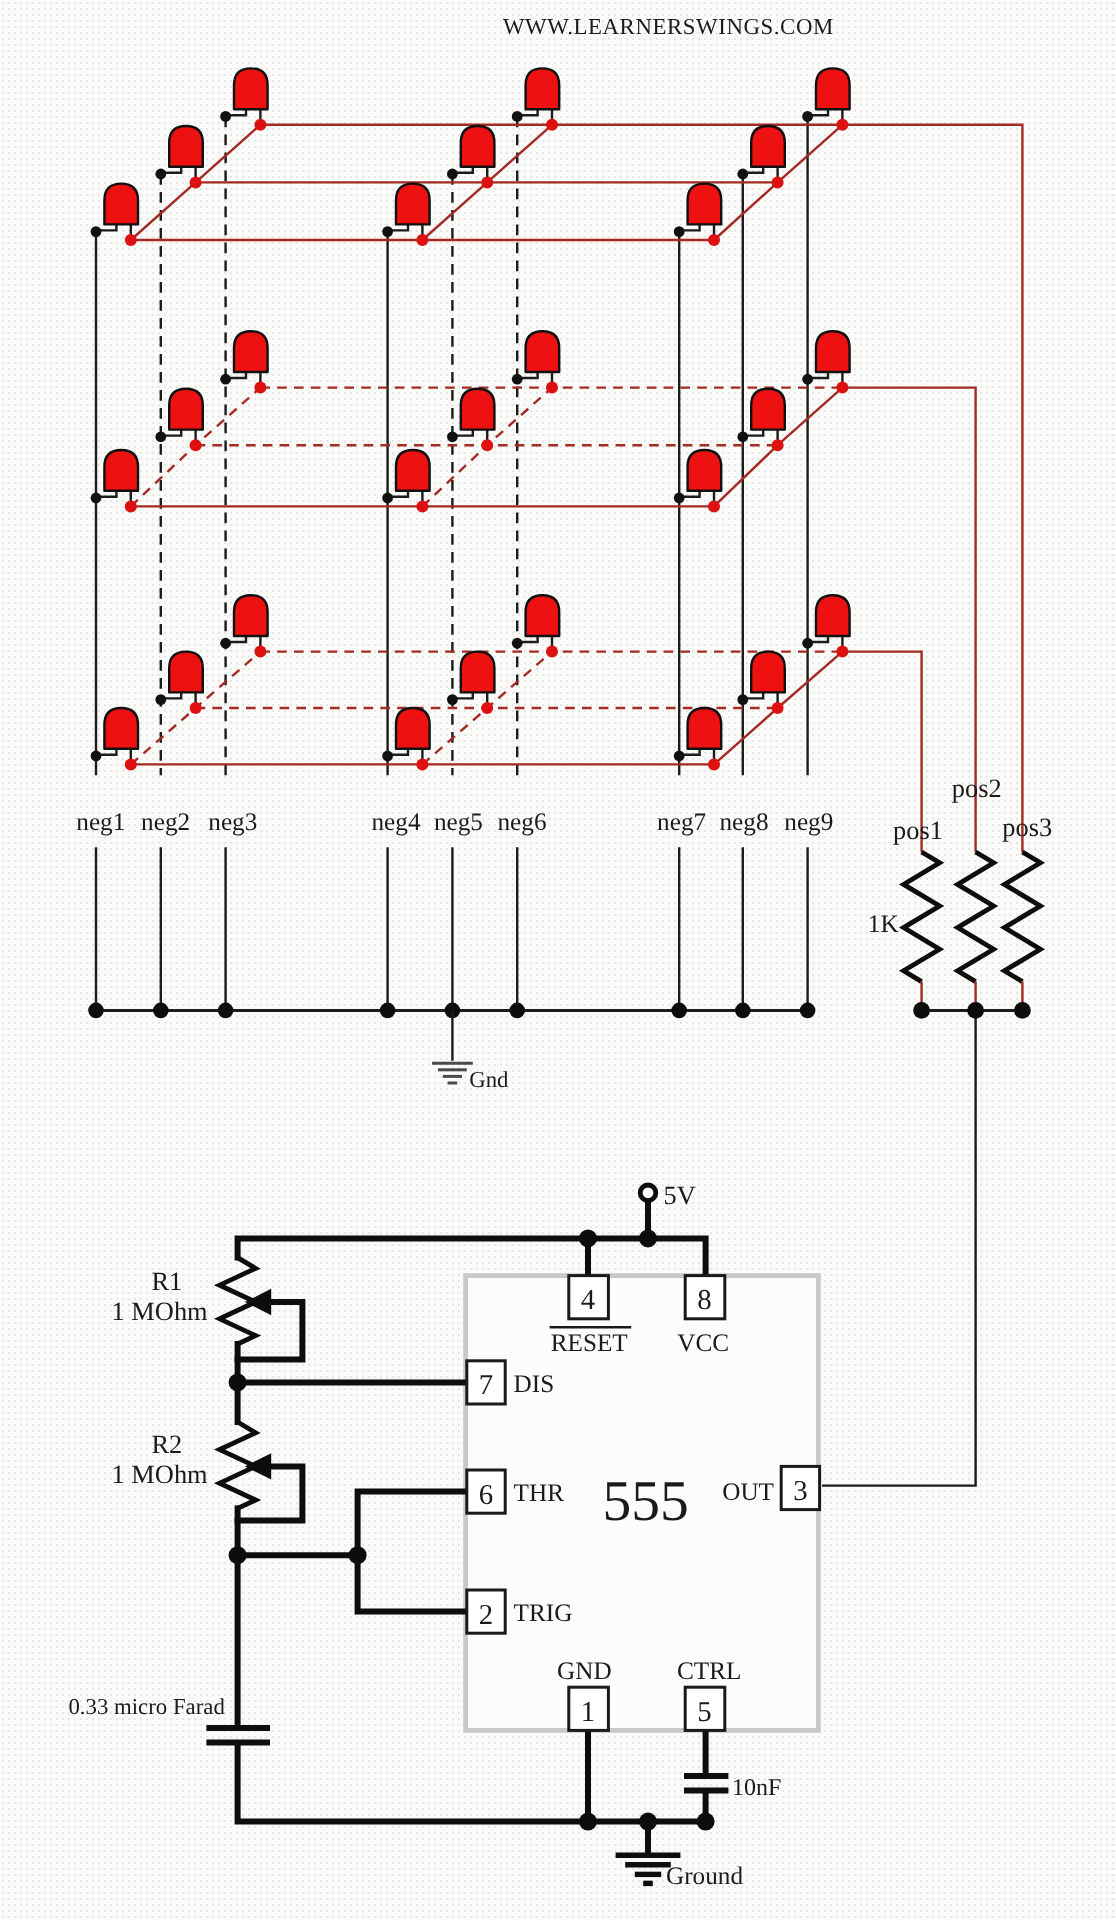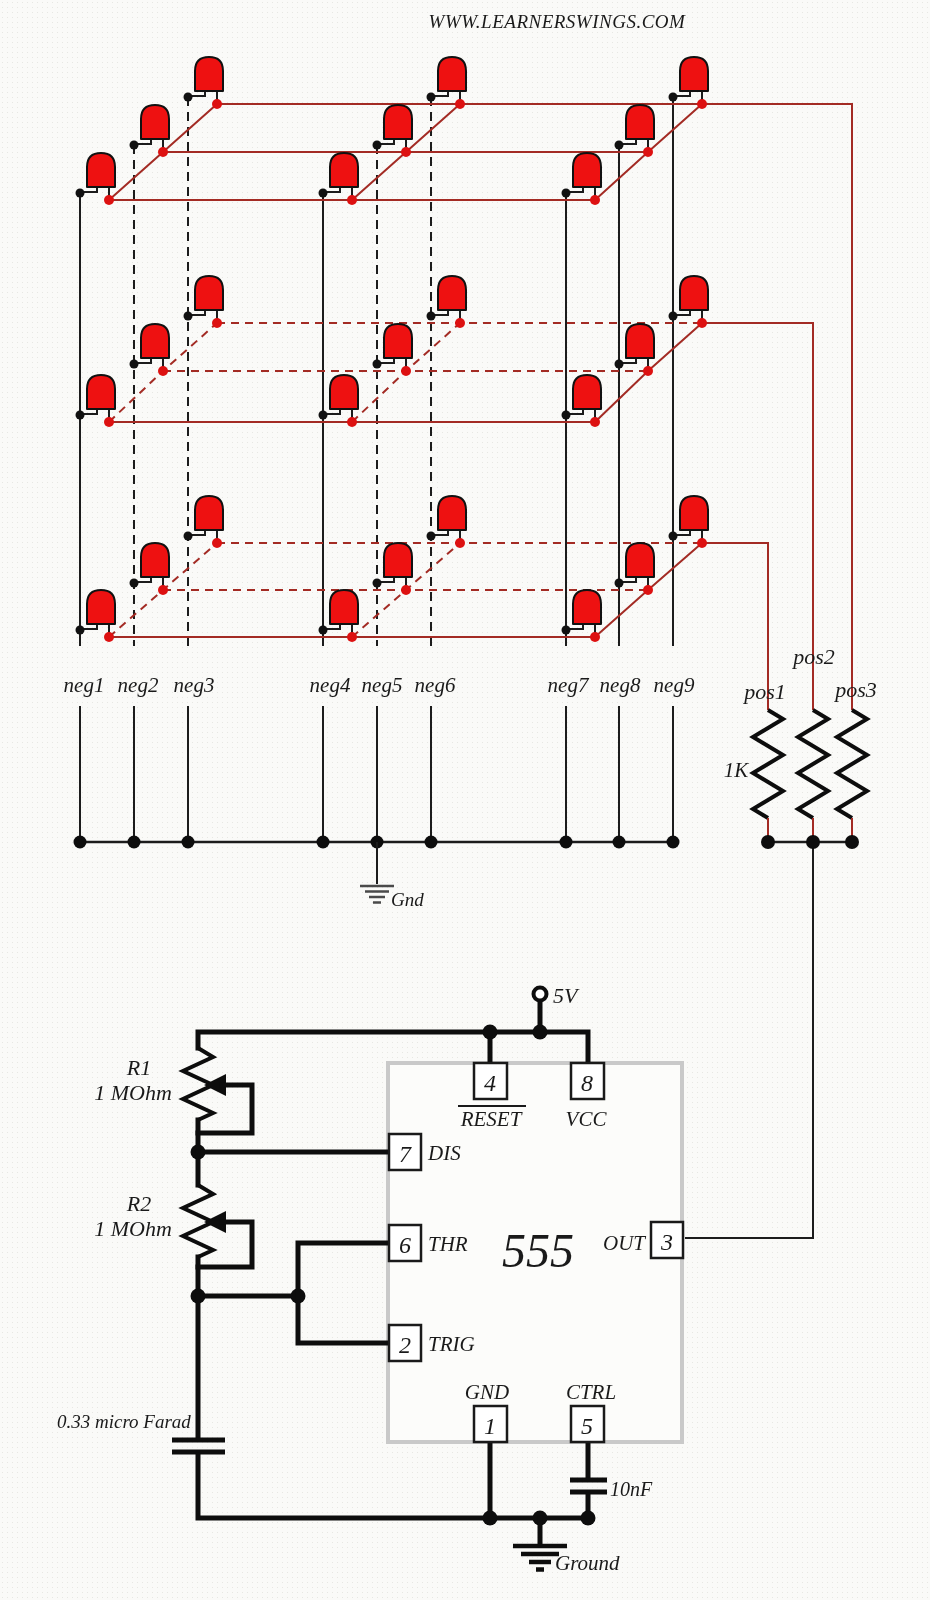--- a/index.html
+++ b/index.html
@@ -3,21 +3,20 @@
 <meta charset="utf-8">
 <style>
   html,body{margin:0;padding:0;background:#ffffff;}
   #canvas{
     position:relative;width:930px;height:1600px;
     background-color:#fafaf8;
     background-image:radial-gradient(#e7e7e3 0.6px, transparent 0.7px);
     background-size:5px 5px;
     font-family:"Liberation Serif","DejaVu Serif",serif;
     overflow:hidden;
-    font-style:italic;
   }
   svg{display:block}
   text{fill:#1a1a1a;font-family:"Liberation Serif","DejaVu Serif",serif;}
   .thin-black{stroke:#1c1c1c;stroke-width:2;fill:none;}
   .thin-black-dash{stroke:#1c1c1c;stroke-width:2;fill:none;stroke-dasharray:9 6;}
   .red-wire{stroke:#a32b24;stroke-width:2;fill:none;}
   .red-wire-dash{stroke:#a32b24;stroke-width:2;fill:none;stroke-dasharray:8 6;}
   .thick{stroke:#0d0d0d;stroke-width:5;fill:none;stroke-linecap:square;}
   .zig{stroke:#0d0d0d;stroke-width:4;fill:none;stroke-linejoin:miter;}
   .busline{stroke:#1c1c1c;stroke-width:2.5;fill:none;}

